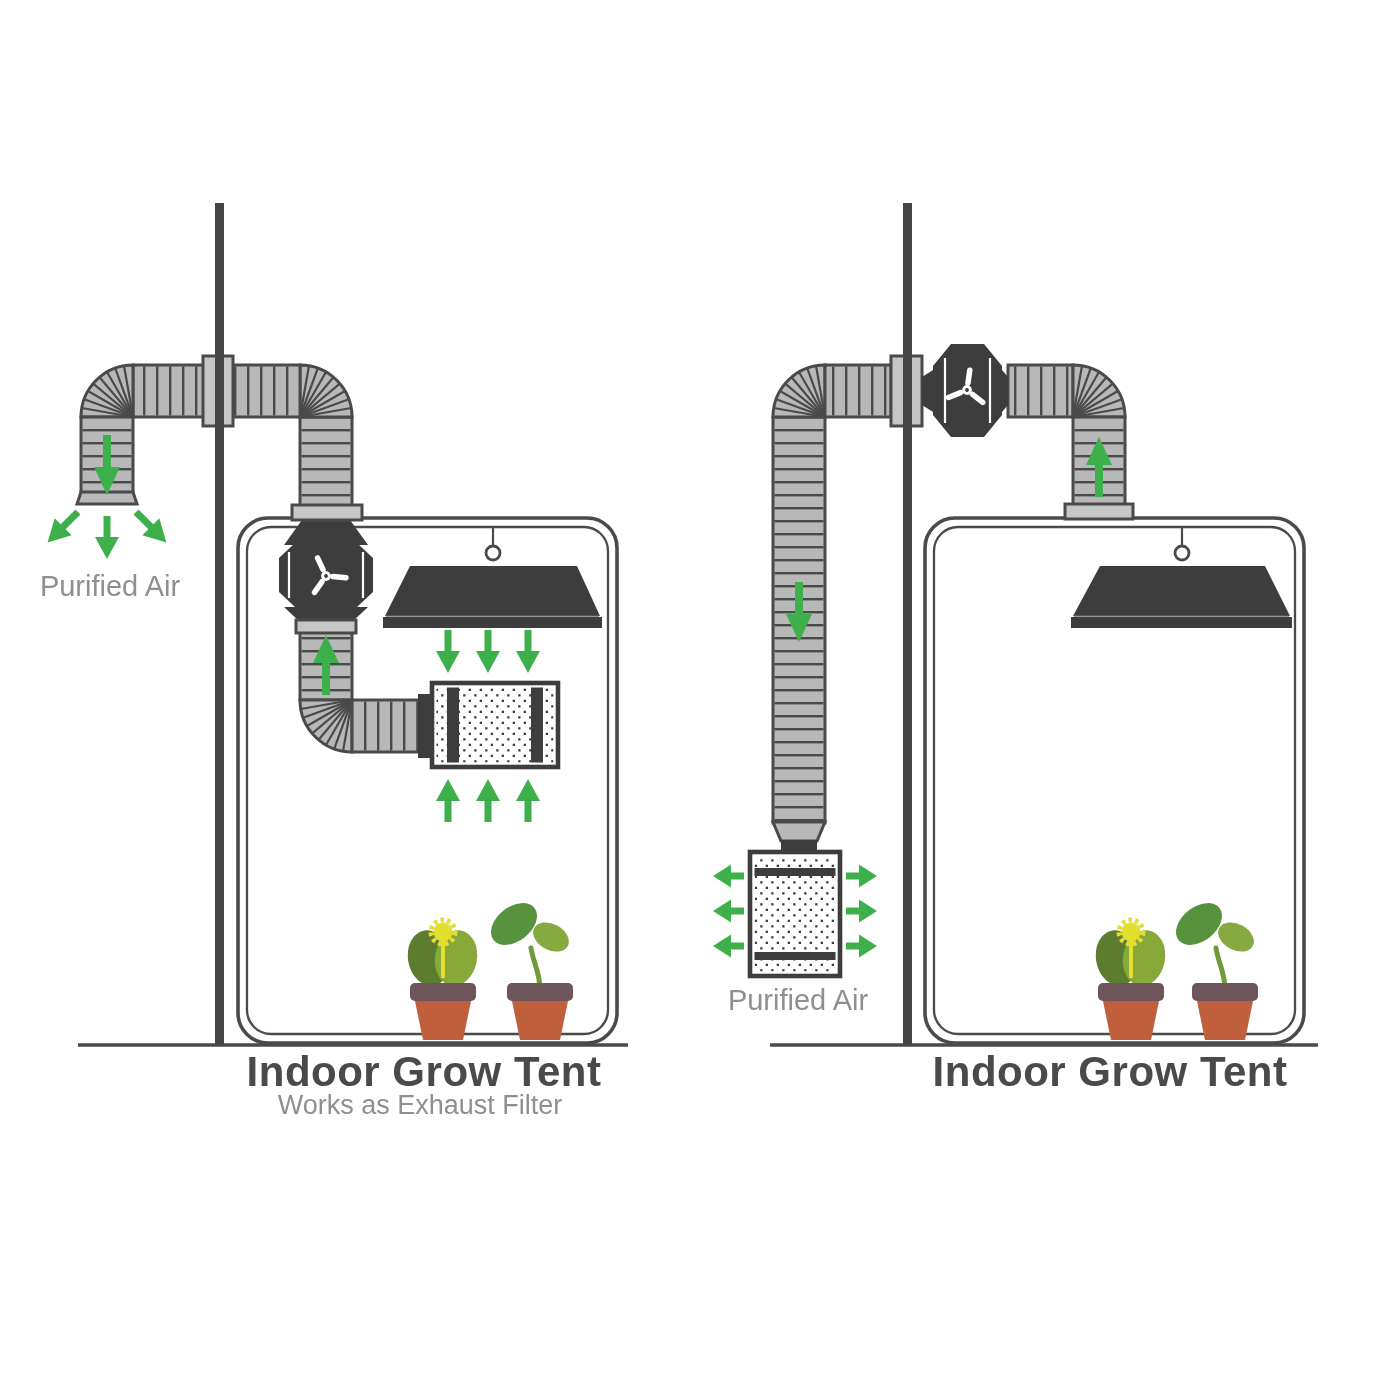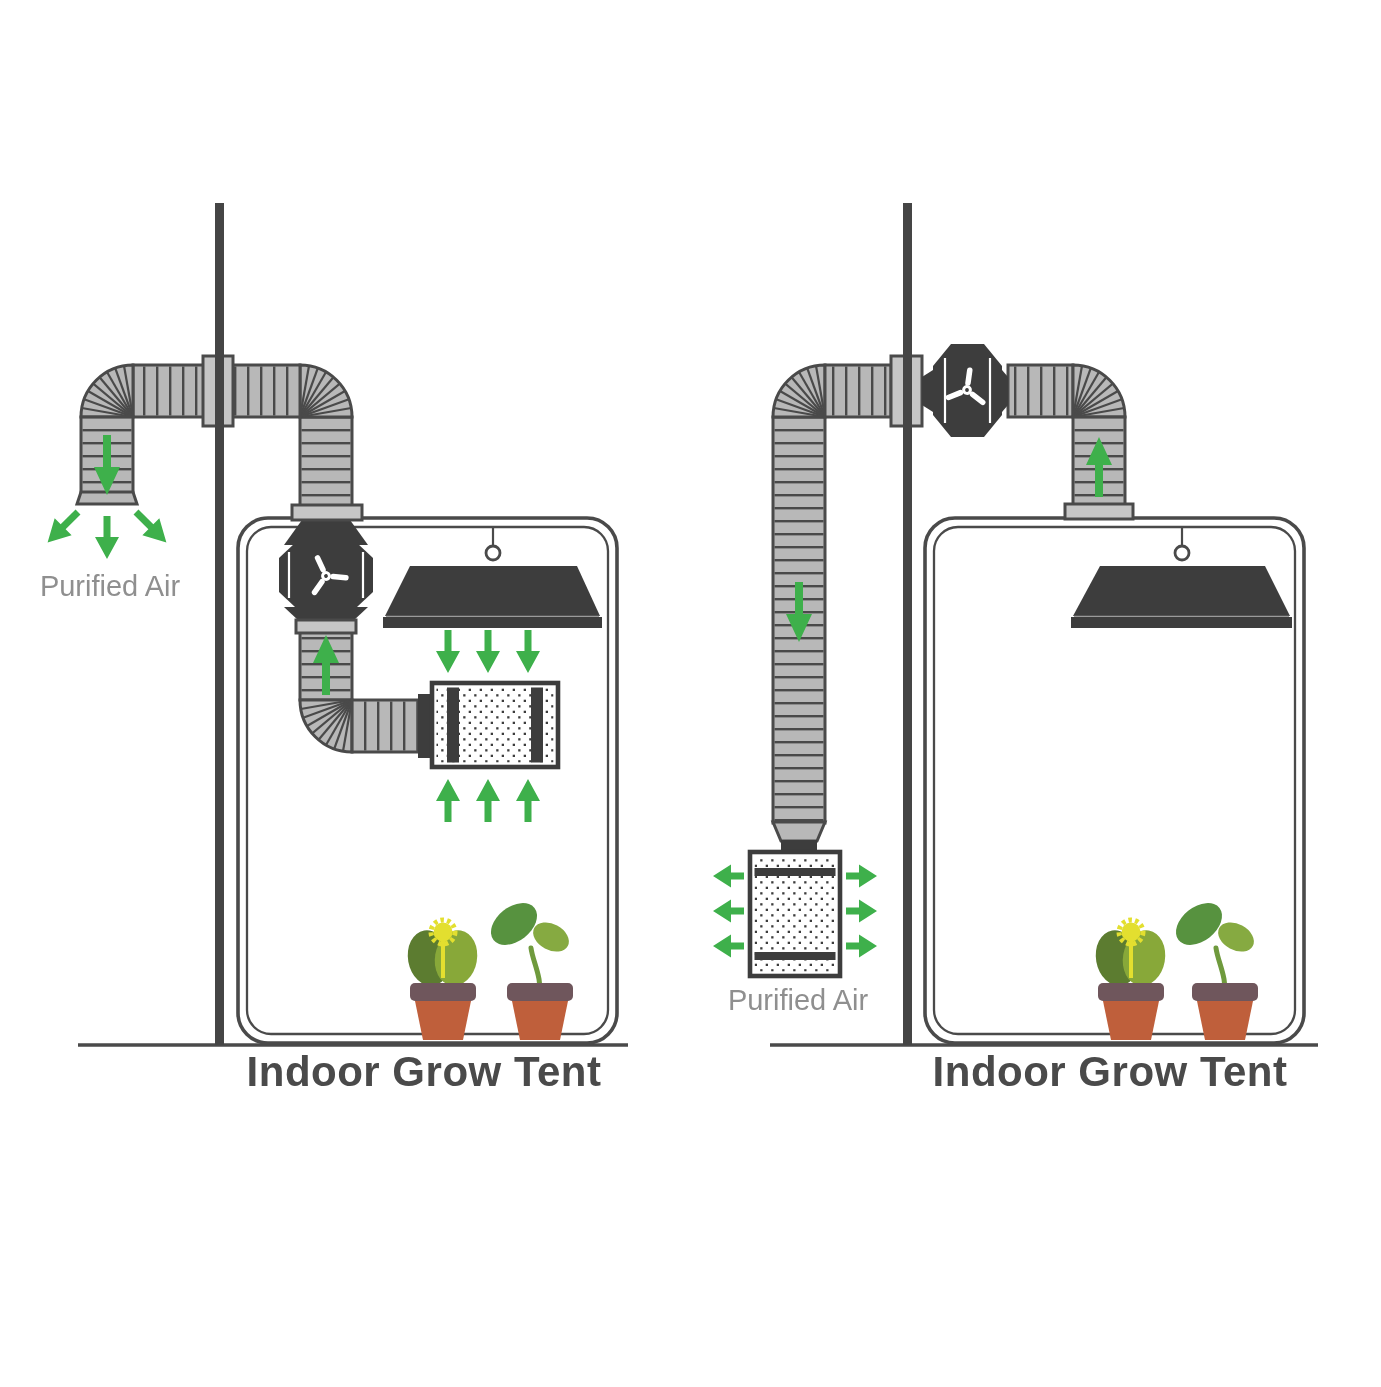--- a/index.html
+++ b/index.html
@@ -262,15 +262,16 @@
       <rect class="pot-rim" x="1192" y="983" width="66" height="18" rx="5"></rect>
       <path class="pot" d="M1197,1001 L1253,1001 L1245,1040 L1205,1040 Z"></path>
     </g>
   </g>
 </svg>
 
   <div class="lbl purified" style="left:110px;top:586px;">Purified Air</div>
   <div class="lbl purified" style="left:798px;top:1000px;">Purified Air</div>
 
   <div class="lbl cap-title" style="left:424px;top:1072px;">Indoor Grow Tent</div>
+  <div class="lbl cap-sub" style="left:420px;top:1105px;">Works as Exhaust Filter</div>
 
   <div class="lbl cap-title" style="left:1110px;top:1072px;">Indoor Grow Tent</div>
 </div>
 
 </body></html>

